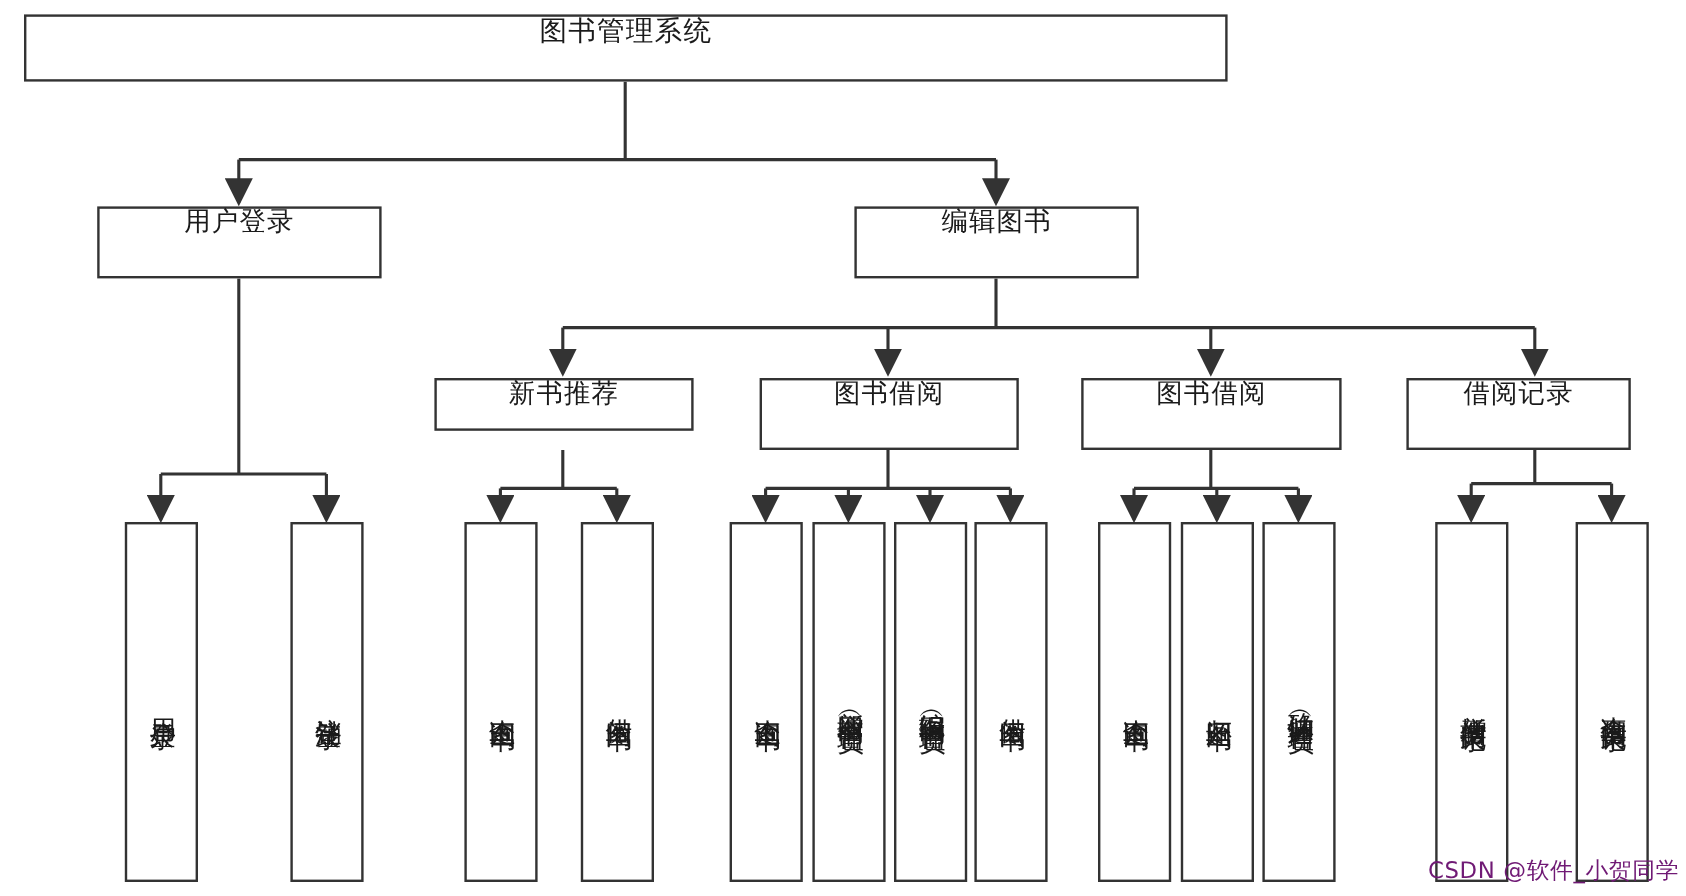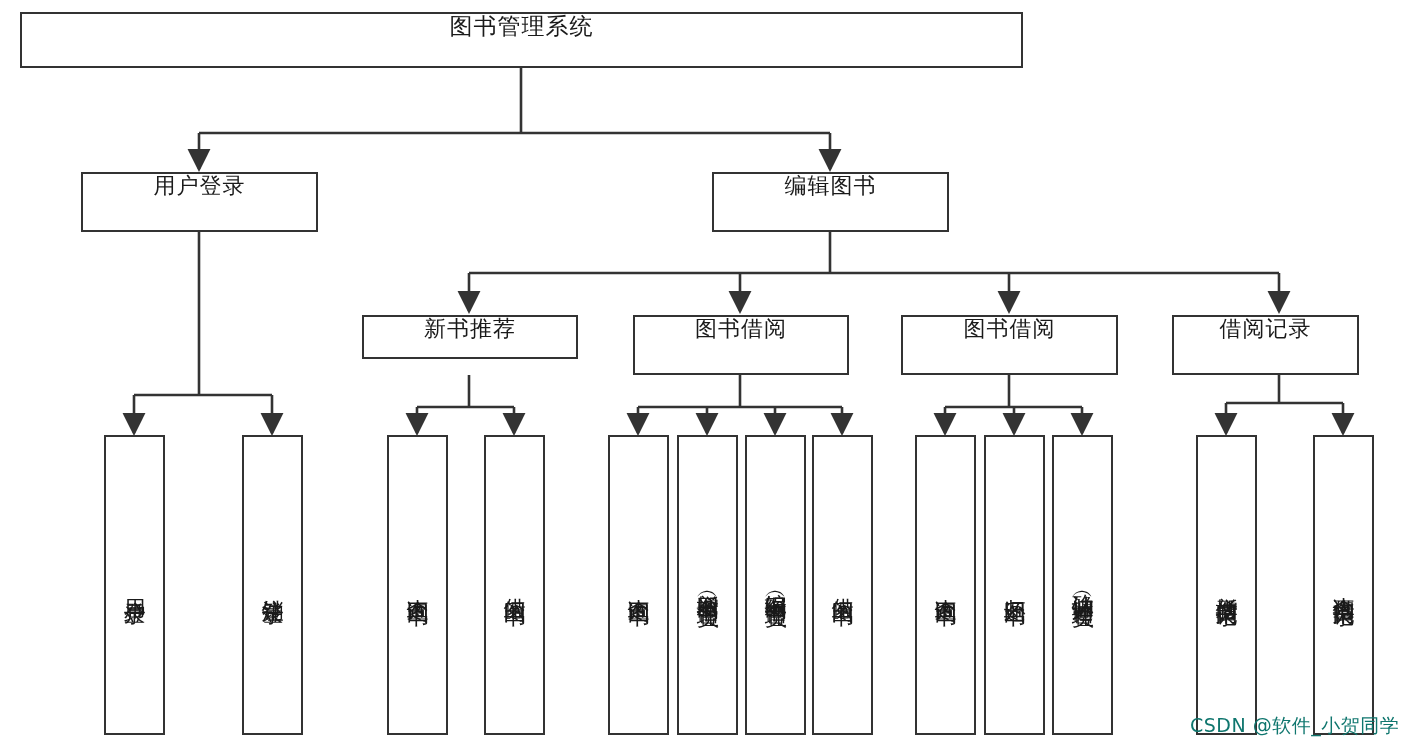--- a/index.html
+++ b/index.html
@@ -57,21 +57,21 @@
   }
   .node.vert.tall .label {
     max-height: 292px;
   }
   .node.root .label { font-size: 23px; }
   .watermark {
     position: absolute;
     left: 1190px;
     top: 713px;
     font-size: 19px;
-    color: #0f766e;
+    color: #701a75;
     letter-spacing: 0.5px;
     white-space: nowrap;
     font-family: "DejaVu Sans", "Liberation Sans", sans-serif;
   }
 </style>
 </head>
 <body>
 
 <div id="canvas">
 

